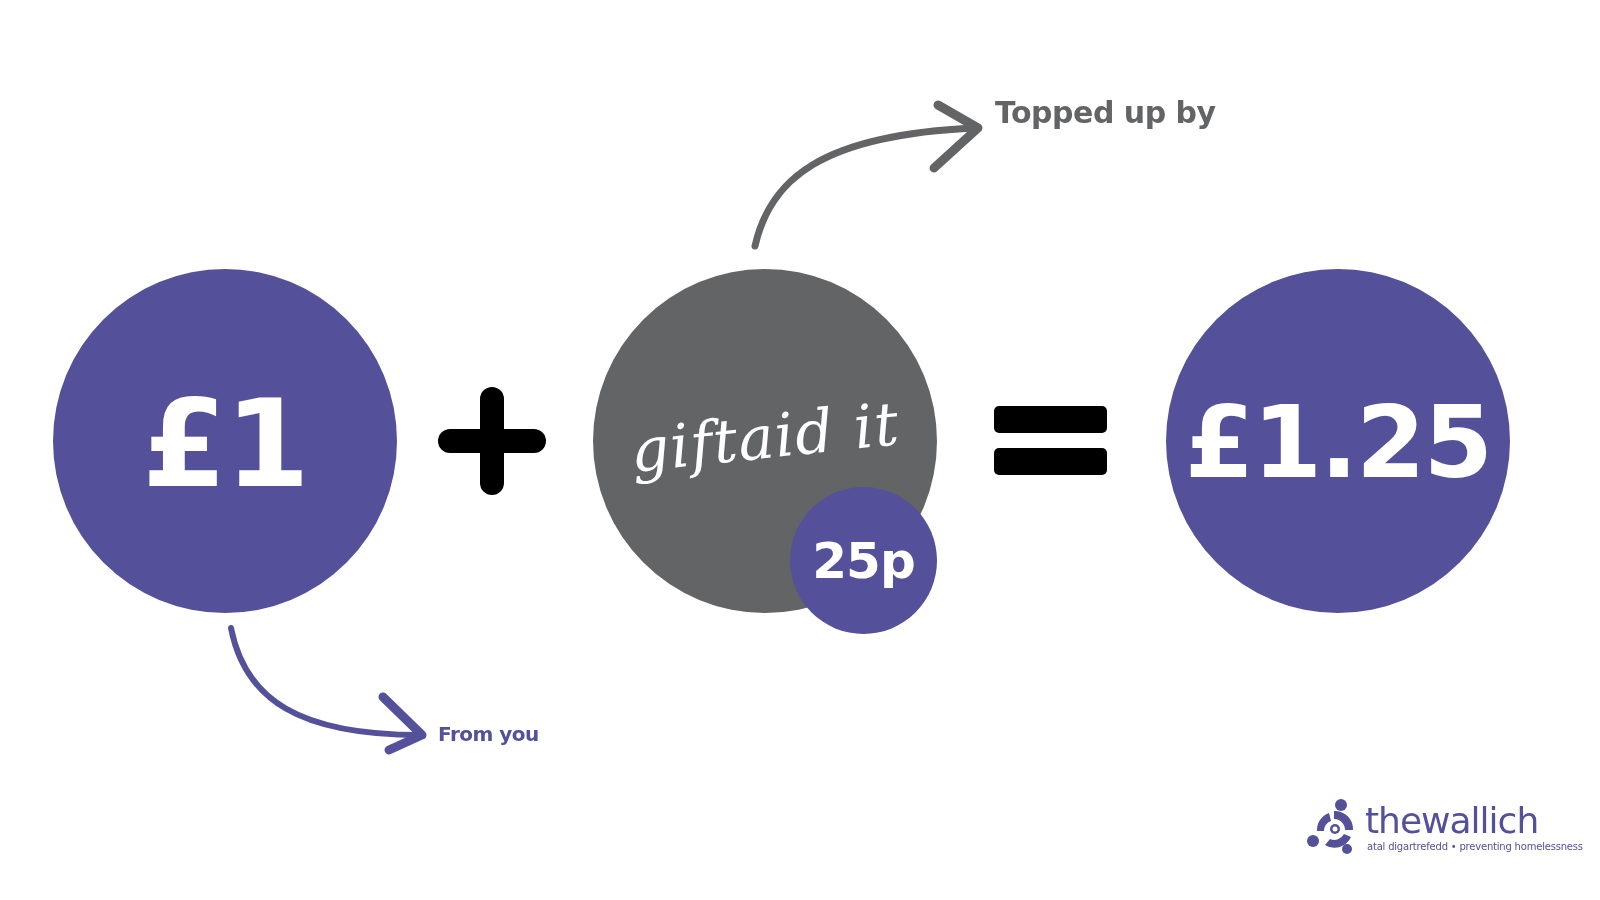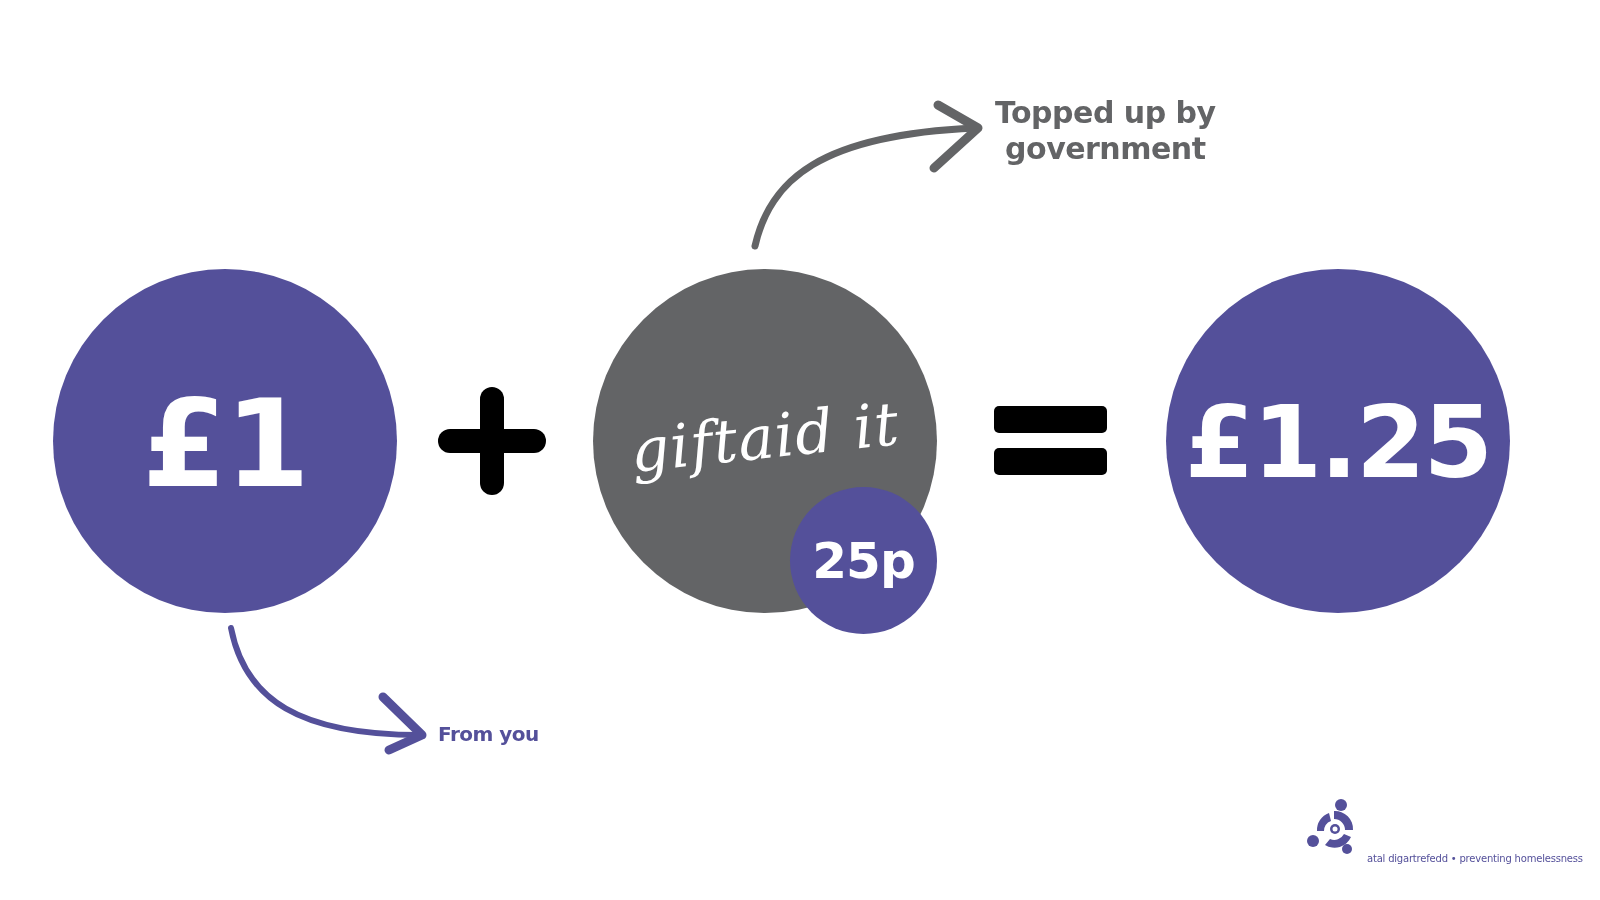--- a/index.html
+++ b/index.html
@@ -30,30 +30,30 @@
       letter-spacing: 1px; transform: rotate(-6deg); margin-top: -8px;
     }
     .op-plus-v { position: absolute; left: 480px; top: 387px; width: 24px; height: 108px; background: #000; border-radius: 12px; }
     .op-plus-h { position: absolute; left: 438px; top: 429px; width: 108px; height: 24px; background: #000; border-radius: 12px; }
     .op-eq-1 { position: absolute; left: 994px; top: 406px; width: 113px; height: 27px; background: #000; border-radius: 5px; }
     .op-eq-2 { position: absolute; left: 994px; top: 448px; width: 113px; height: 27px; background: #000; border-radius: 5px; }
     .label {
       position: absolute; font-weight: bold; line-height: 36px;
       font-family: "DejaVu Sans", sans-serif;
     }
-    #label-top { left: 995px; top: 95px; font-size: 30px; color: #636466; text-align: center; letter-spacing: -0.5px; }
+    #label-top { left: 995px; top: 95px; font-size: 30px; color: #636466; text-align: right; letter-spacing: -0.5px; }
     #label-bottom { left: 438px; top: 716px; font-size: 20px; color: #54509a; letter-spacing: -0.5px; }
     svg.arrow { position: absolute; left: 0; top: 0; overflow: visible; }
     .logo { position: absolute; left: 1303px; top: 797px; width: 240px; height: 60px; }
     .logo-word {
       position: absolute; left: 62px; top: 4px; font-size: 36px; color: #54509a;
       font-family: "DejaVu Sans", sans-serif; letter-spacing: -1px; line-height: 40px;
     }
     .logo-tag {
-      position: absolute; left: 64px; top: 56px; font-size: 10px; color: #54509a;
+      position: absolute; left: 64px; top: 44px; font-size: 10px; color: #54509a;
       font-family: "DejaVu Sans", sans-serif; white-space: nowrap; letter-spacing: -0.2px;
     }
   </style>
 </head>
 <body>
 
 <svg class="arrow" width="1600" height="900">
 
   <g fill="none" stroke="#636466" stroke-linecap="round" stroke-linejoin="round">
     <path d="M 755 246 C 770 180, 820 135, 975 128" stroke-width="7"></path>
@@ -86,31 +86,31 @@
   <div class="op-eq-1"></div>
   <div class="op-eq-2"></div>
 </div>
 
 <div id="c3" class="circle">
   <span class="big-amount">£1.25</span>
 </div>
 
 <div id="label-top" class="label">
   <div>Topped up by</div>
-  <div>government</div>
 </div>
 <div id="label-bottom" class="label">From you</div>
 
 <div class="logo">
   <svg width="62" height="60" viewBox="0 0 62 60">
     <g fill="#54509a">
       <circle cx="38" cy="8" r="6"></circle>
       <circle cx="10" cy="44" r="6"></circle>
       <circle cx="44" cy="52" r="5"></circle>
       <path d="M 31 14 A 18 18 0 0 1 50 33 L 42 33 A 11 11 0 0 0 31 22 Z"></path>
       <path d="M 14 34 A 18 18 0 0 1 26 16 L 28 24 A 11 11 0 0 0 21 34 Z"></path>
       <path d="M 22 48 A 18 18 0 0 0 48 40 L 41 37 A 11 11 0 0 1 27 42 Z"></path>
       <circle cx="32" cy="32" r="5"></circle>
     </g>
     <circle cx="32" cy="32" r="2.5" fill="#ffffff"></circle>
   </svg>
+  <div class="logo-word">thewallich</div>
   <div class="logo-tag">atal digartrefedd • preventing homelessness</div>
 </div>
 
 </body></html>

